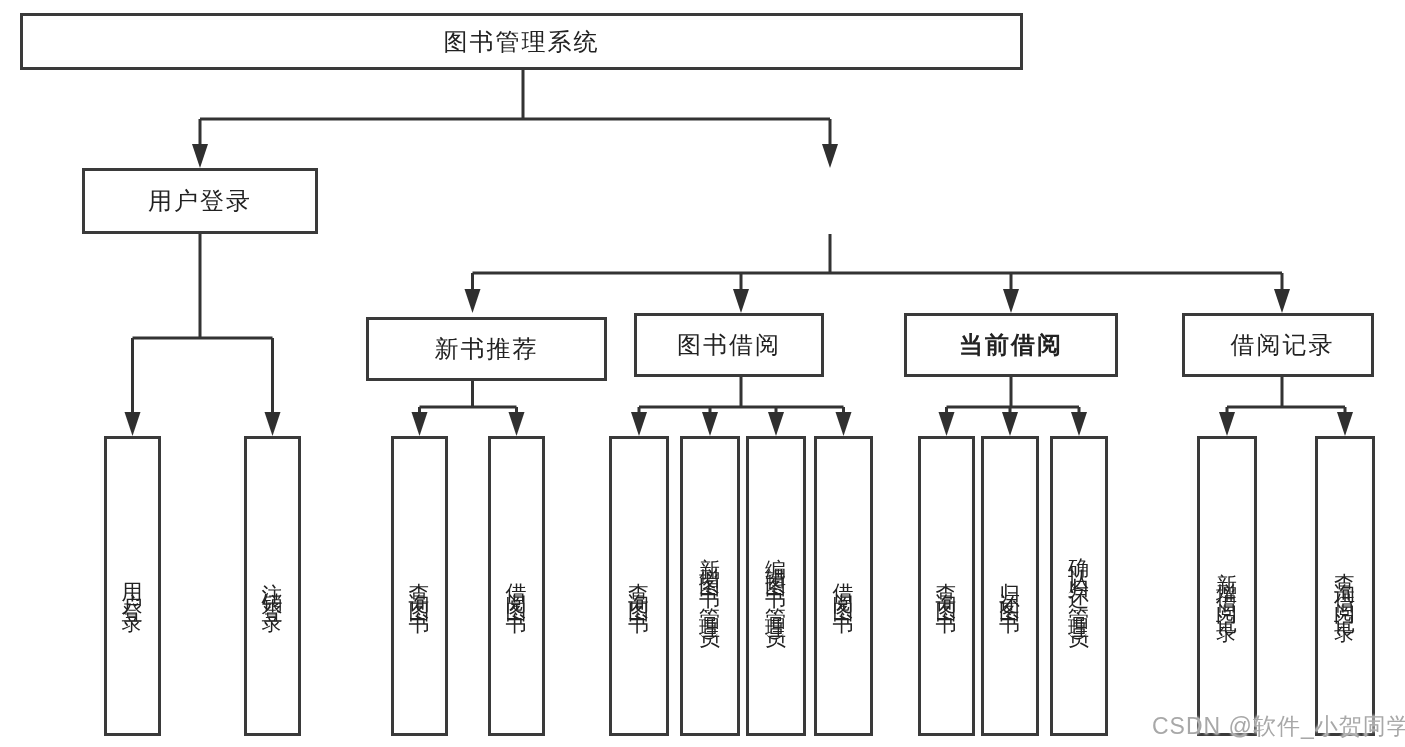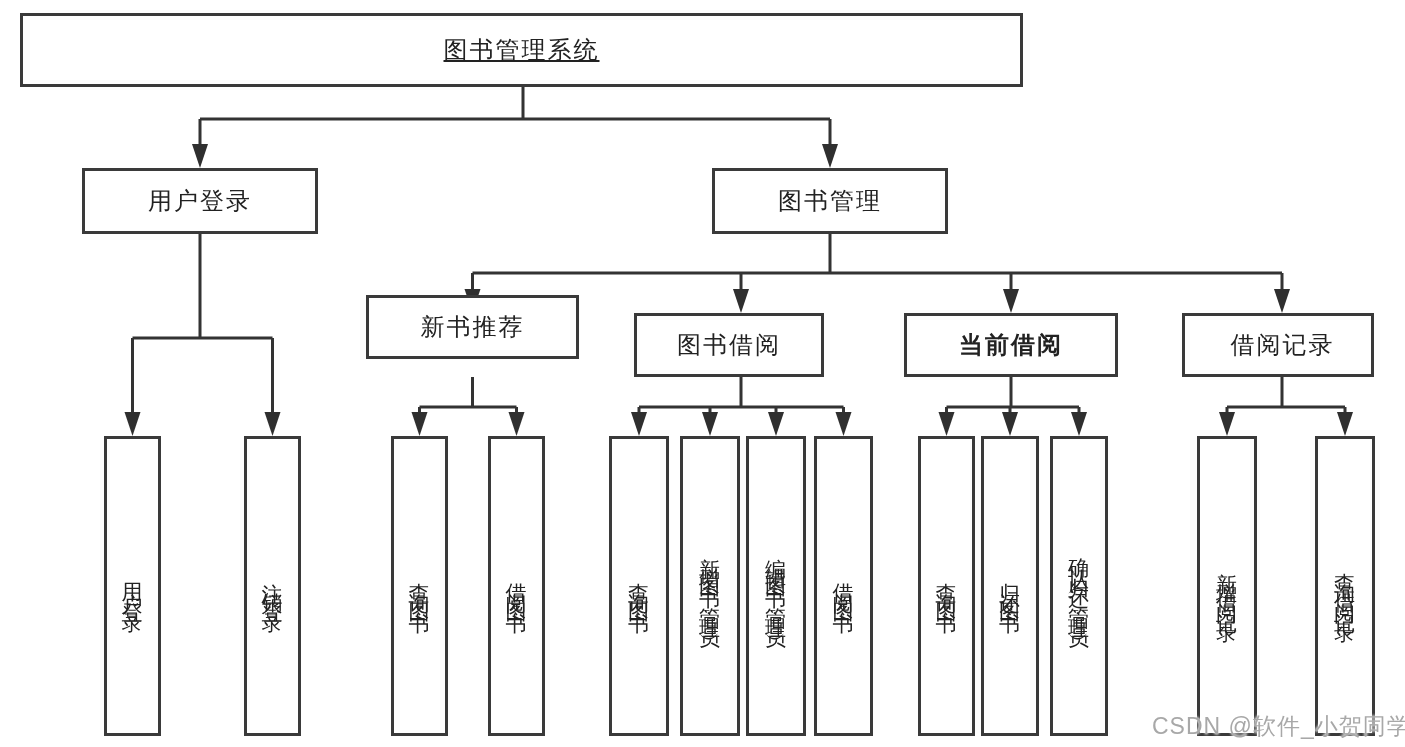--- a/index.html
+++ b/index.html
@@ -78,26 +78,25 @@
       <polygon points="768,412 784,412 776,436"></polygon>
       <polygon points="835.5,412 851.5,412 843.5,436"></polygon>
       <polygon points="938.5,412 954.5,412 946.5,436"></polygon>
       <polygon points="1002,412 1018,412 1010,436"></polygon>
       <polygon points="1071,412 1087,412 1079,436"></polygon>
       <polygon points="1219,412 1235,412 1227,436"></polygon>
       <polygon points="1337,412 1353,412 1345,436"></polygon>
     </g>
   </svg>
 
-  <div class="node" style="left:20px;top:13px;width:1003px;height:74px;text-decoration:underline;">图书管理系统</div>
+  <div class="node" style="left:20px;top:13px;width:1003px;height:57px;">图书管理系统</div>
 
   <div class="node" style="left:82px;top:168px;width:236px;height:66px;">用户登录</div>
-  <div class="node" style="left:712px;top:168px;width:236px;height:66px;">图书管理</div>
 
-  <div class="node" style="left:366px;top:295px;width:213px;height:64px;">新书推荐</div>
+  <div class="node" style="left:366px;top:317px;width:241px;height:64px;">新书推荐</div>
   <div class="node" style="left:634px;top:313px;width:190px;height:64px;">图书借阅</div>
   <div class="node" style="left:904px;top:313px;width:214px;height:64px;font-weight:bold;">当前借阅</div>
   <div class="node" style="left:1182px;top:313px;width:192px;height:64px;padding-left:9px;">借阅记录</div>
 
   <div class="leaf" style="left:104px;width:57px;">用户登录</div>
   <div class="leaf" style="left:244px;width:57px;">注销登录</div>
 
   <div class="leaf" style="left:391px;width:57px;">查询图书</div>
   <div class="leaf" style="left:488px;width:57px;">借阅图书</div>
 

